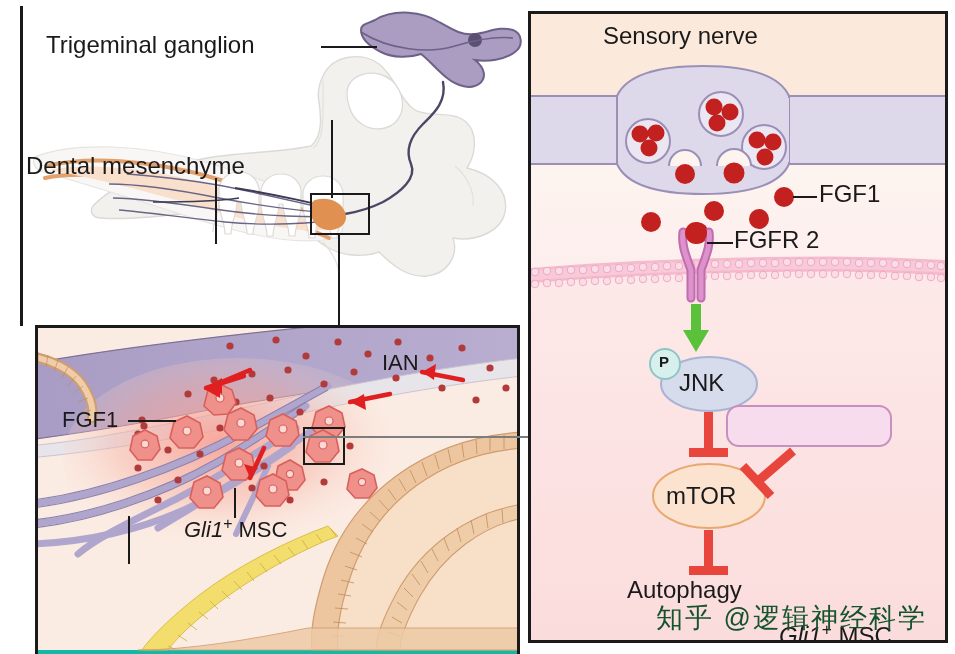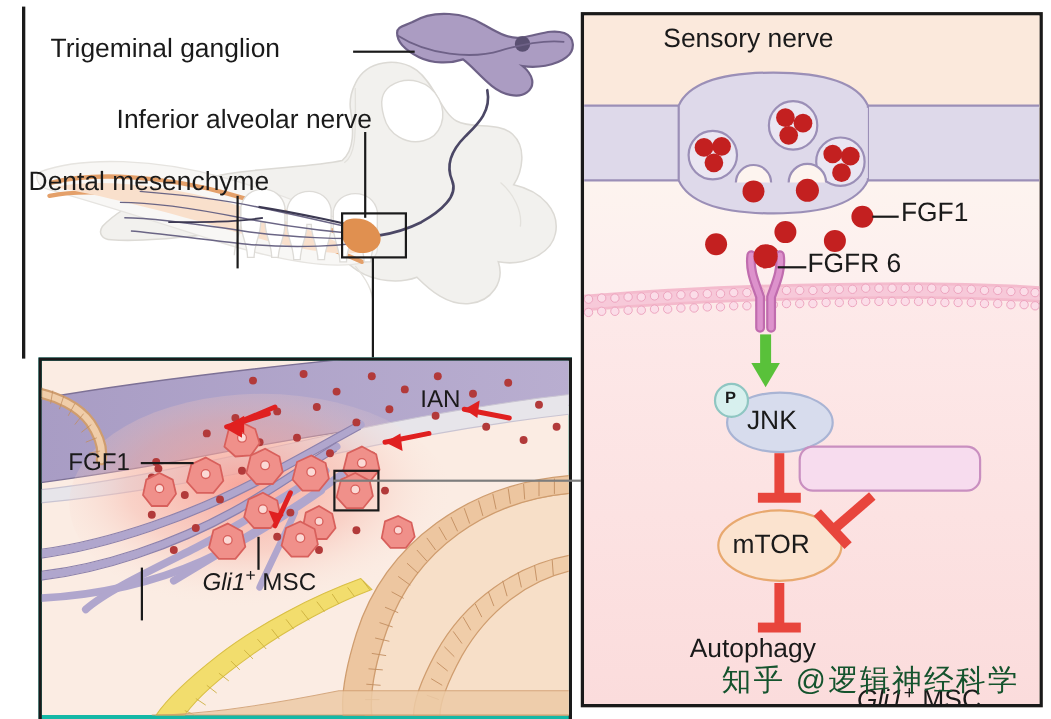--- a/index.html
+++ b/index.html
@@ -112,21 +112,20 @@
 
       <path d="M292 194 C306 190 318 196 322 206 C326 216 318 224 306 224
                C296 224 288 216 288 206 C288 200 288 196 292 194 Z" fill="#e09050" stroke="none"></path>
 
       <rect x="288" y="188" width="58" height="40" fill="none" stroke="#1a1a1a" stroke-width="2"></rect>
     </svg>
 
     <div class="lbl f24" style="left:23px;top:25px;">Trigeminal ganglion</div>
     <div class="leader h" style="left:298px;top:40px;width:56px;"></div>
 
-    <div class="lbl f24" style="left:83px;top:89px;">Inferior alveolar nerve</div>
     <div class="leader v" style="left:308px;top:114px;height:78px;"></div>
 
     <div class="lbl f24" style="left:3px;top:146px;">Dental mesenchyme</div>
     <div class="leader v" style="left:192px;top:172px;height:66px;"></div>
   </div>
 
   <div class="leader v" style="left:338px;top:234px;height:91px;"></div>
 
   <div class="panel" id="inset-panel">
     <svg width="485" height="322" viewBox="0 0 485 322">
@@ -546,21 +545,21 @@
         <rect x="173" y="516" width="9" height="42" fill="#e8453c"></rect>
         <rect x="158" y="552" width="39" height="9" fill="#e8453c"></rect>
       </g>
     </svg>
 
     <div class="lbl f24" style="left:72px;top:8px;">Sensory nerve</div>
 
     <div class="lbl f24" style="left:288px;top:166px;">FGF1</div>
     <div class="leader h" style="left:262px;top:182px;width:24px;"></div>
 
-    <div class="lbl f24" style="left:203px;top:212px;">FGFR 6</div>
+    <div class="lbl f24" style="left:203px;top:212px;">FGFR 2</div>
     <div class="leader h" style="left:176px;top:228px;width:26px;"></div>
 
     <div class="lbl" style="left:128px;top:339px;font-size:15px;font-weight:bold;">P</div>
 
     <div class="lbl f24" style="left:148px;top:355px;">JNK</div>
 
 
     <div class="lbl f24" style="left:135px;top:468px;">mTOR</div>
 
     <div class="lbl f24" style="left:96px;top:562px;">Autophagy</div>

